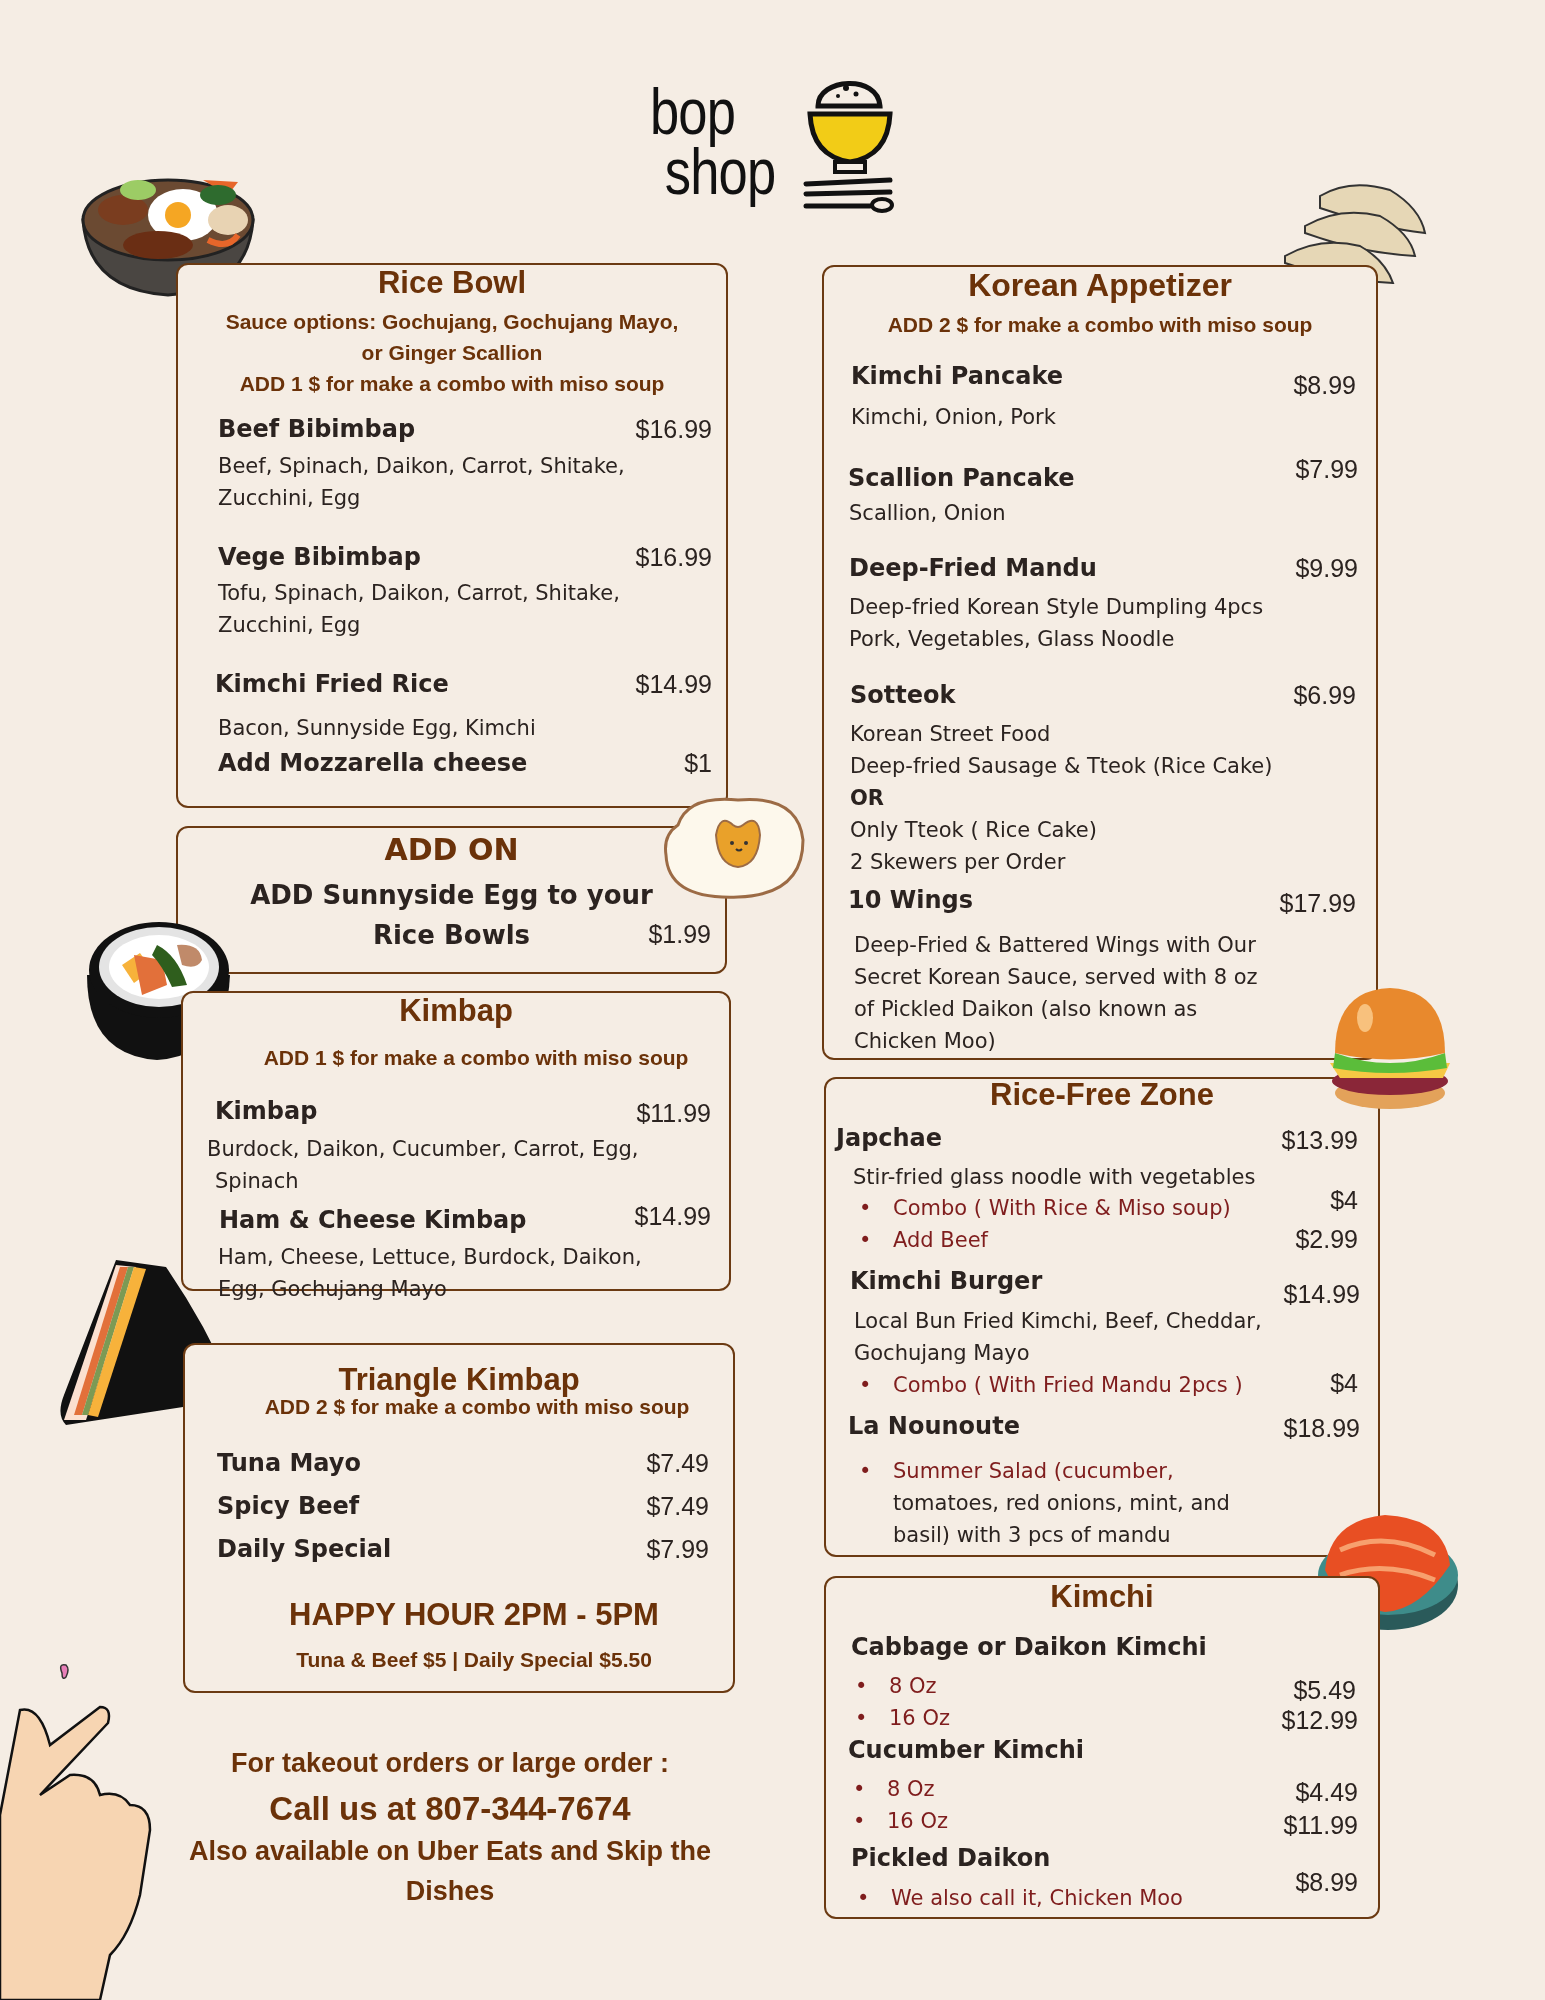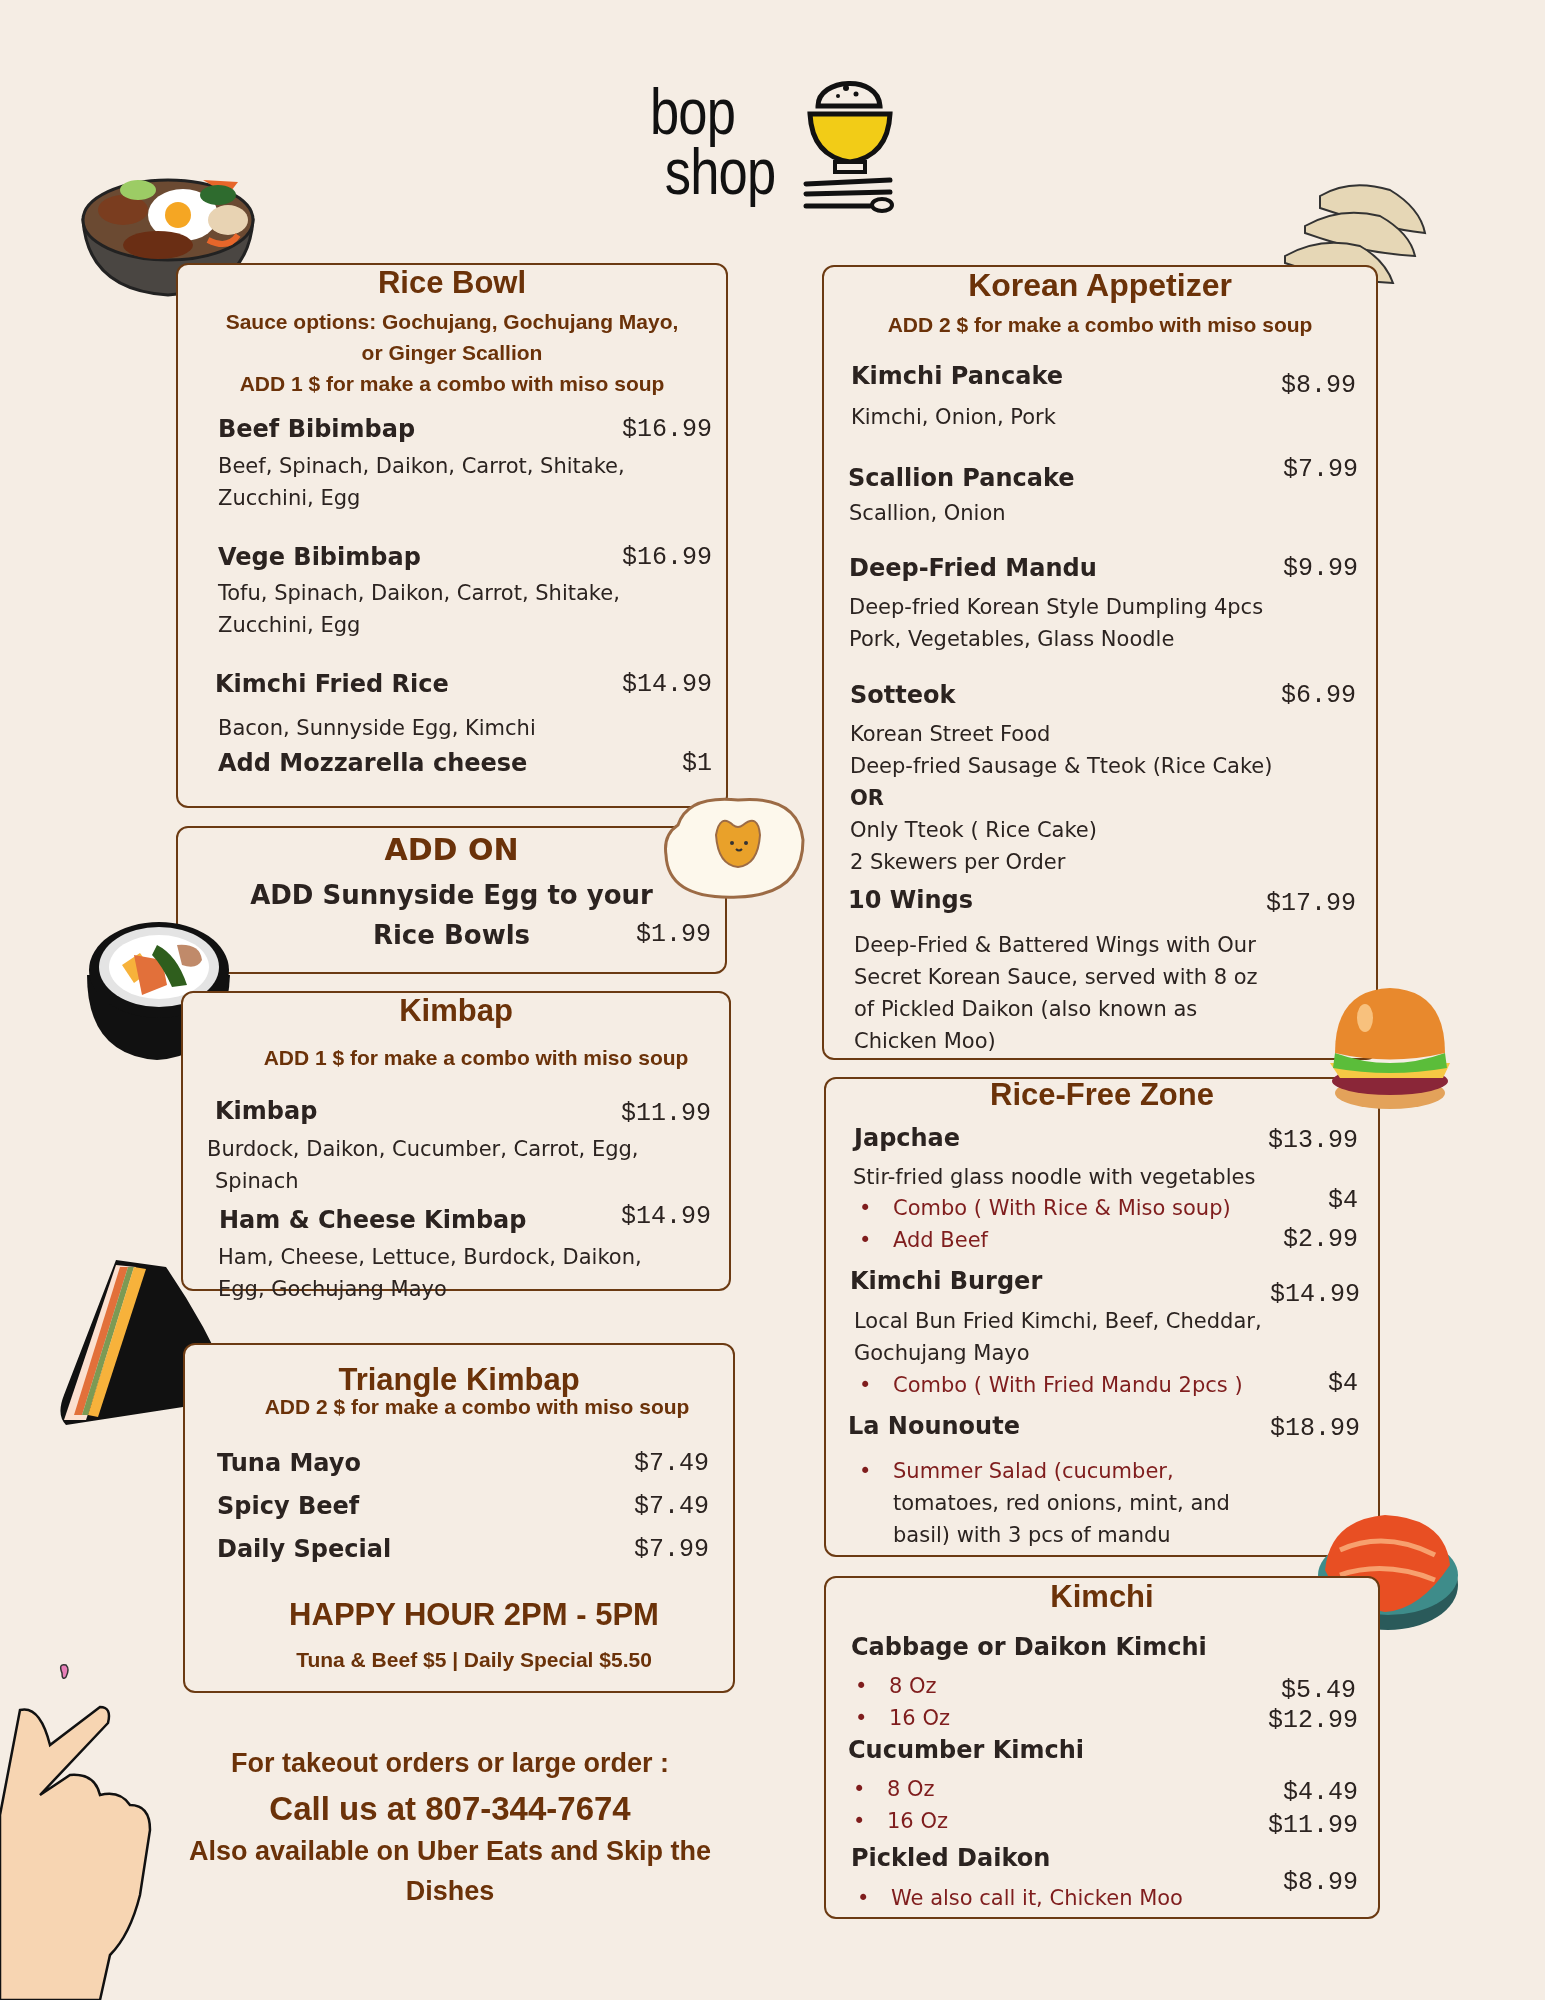--- a/index.html
+++ b/index.html
@@ -11,21 +11,21 @@
   
   .logo-text { position: absolute; left: 650px; top: 82px; font-family: "Liberation Sans", sans-serif; font-size: 64px; line-height: 60px; color: #111; letter-spacing: -1px; transform: scaleX(0.82); transform-origin: left top; }
   .logo-text .l2 { display: block; padding-left: 18px; }
 
   
   .box { position: absolute; border: 2px solid #6b3a12; border-radius: 12px; background: #f5ede4; }
   .sec-title { position: absolute; left: 0; right: 0; text-align: center; font-family: "Liberation Sans", sans-serif; font-weight: bold; color: #6b3209; font-size: 31px; }
   .sec-note { position: absolute; left: 0; right: 0; text-align: center; font-family: "Liberation Sans", sans-serif; font-weight: bold; color: #6b3209; font-size: 21px; line-height: 31px; }
 
   .item-name { position: absolute; font-family: "DejaVu Sans", sans-serif; font-weight: bold; font-size: 24px; color: #2b2320; white-space: nowrap; }
-  .item-price { position: absolute; font-family: Liberation Mono, monospace; font-size: 25px; color: #2b2320; white-space: nowrap; }
+  .item-price { position: absolute; font-family: Liberation Sans, sans-serif; font-size: 25px; color: #2b2320; white-space: nowrap; }
   .item-desc { position: absolute; font-family: "DejaVu Sans", sans-serif; font-size: 21px; line-height: 32px; color: #2b2320; white-space: nowrap; }
   .bullet { position: absolute; font-family: "DejaVu Sans", sans-serif; font-size: 21px; line-height: 32px; color: #7f1d1d; white-space: nowrap; }
   .bullet::before { content: "•"; position: absolute; left: -34px; }
 
   .footer-text { position: absolute; text-align: center; font-family: "Liberation Sans", sans-serif; font-weight: bold; color: #6b3209; white-space: nowrap; }
   .happy { font-family: "Liberation Sans", sans-serif; font-weight: bold; color: #6b3209; margin-left: 30px; }
 </style>
 </head>
 <body>
 
@@ -193,21 +193,21 @@
   <div class="item-price" style="right:20px;top:622px">$17.99</div>
   <div class="item-desc" style="left:30px;top:662px">Deep-Fried &amp; Battered Wings with Our</div>
   <div class="item-desc" style="left:30px;top:694px">Secret Korean Sauce, served with 8 oz</div>
   <div class="item-desc" style="left:30px;top:726px">of Pickled Daikon (also known as</div>
   <div class="item-desc" style="left:30px;top:758px">Chicken Moo)</div>
 </div>
 
 <div class="box" style="left:824px;top:1077px;width:556px;height:480px;">
   <div class="sec-title" style="top:-2px">Rice-Free Zone</div>
 
-  <div class="item-name" style="left:28px;top:45px">Japchae</div>
+  <div class="item-name" style="left:10px;top:45px">Japchae</div>
   <div class="item-price" style="right:20px;top:47px">$13.99</div>
   <div class="item-desc" style="left:27px;top:82px">Stir-fried glass noodle with vegetables</div>
   <div class="bullet" style="left:67px;top:113px">Combo ( With Rice &amp; Miso soup)</div>
   <div class="item-price" style="right:20px;top:107px">$4</div>
   <div class="bullet" style="left:67px;top:145px">Add Beef</div>
   <div class="item-price" style="right:20px;top:146px">$2.99</div>
 
   <div class="item-name" style="left:24px;top:188px">Kimchi Burger</div>
   <div class="item-price" style="right:18px;top:201px">$14.99</div>
   <div class="item-desc" style="left:28px;top:226px">Local Bun Fried Kimchi, Beef, Cheddar,</div>

